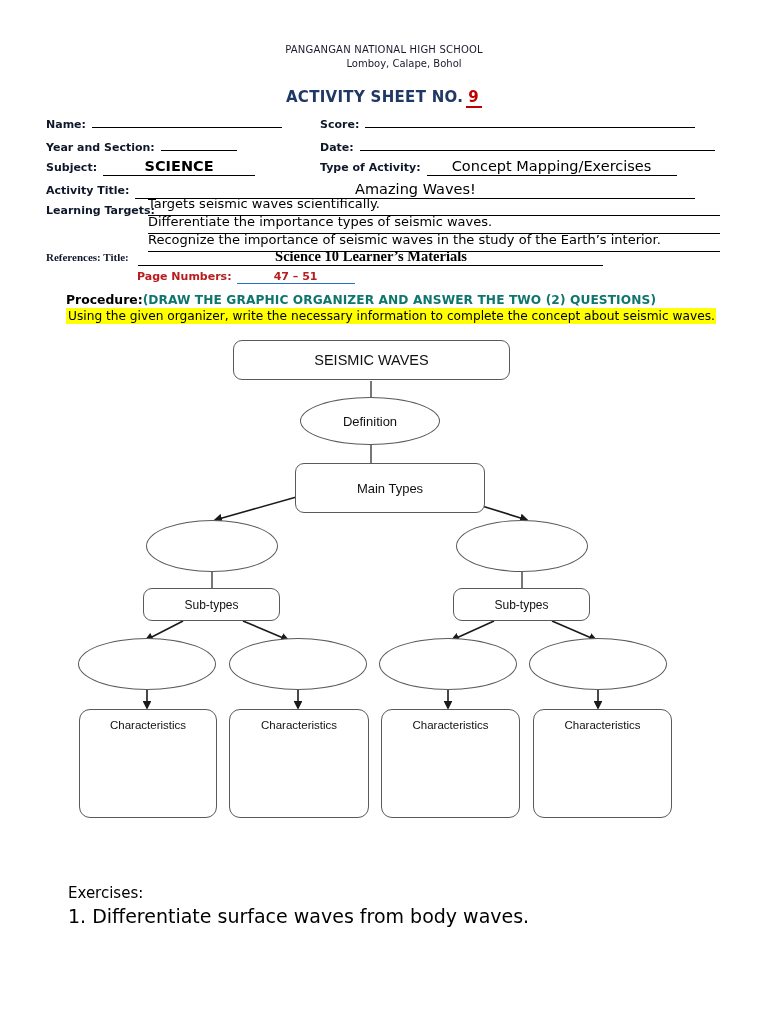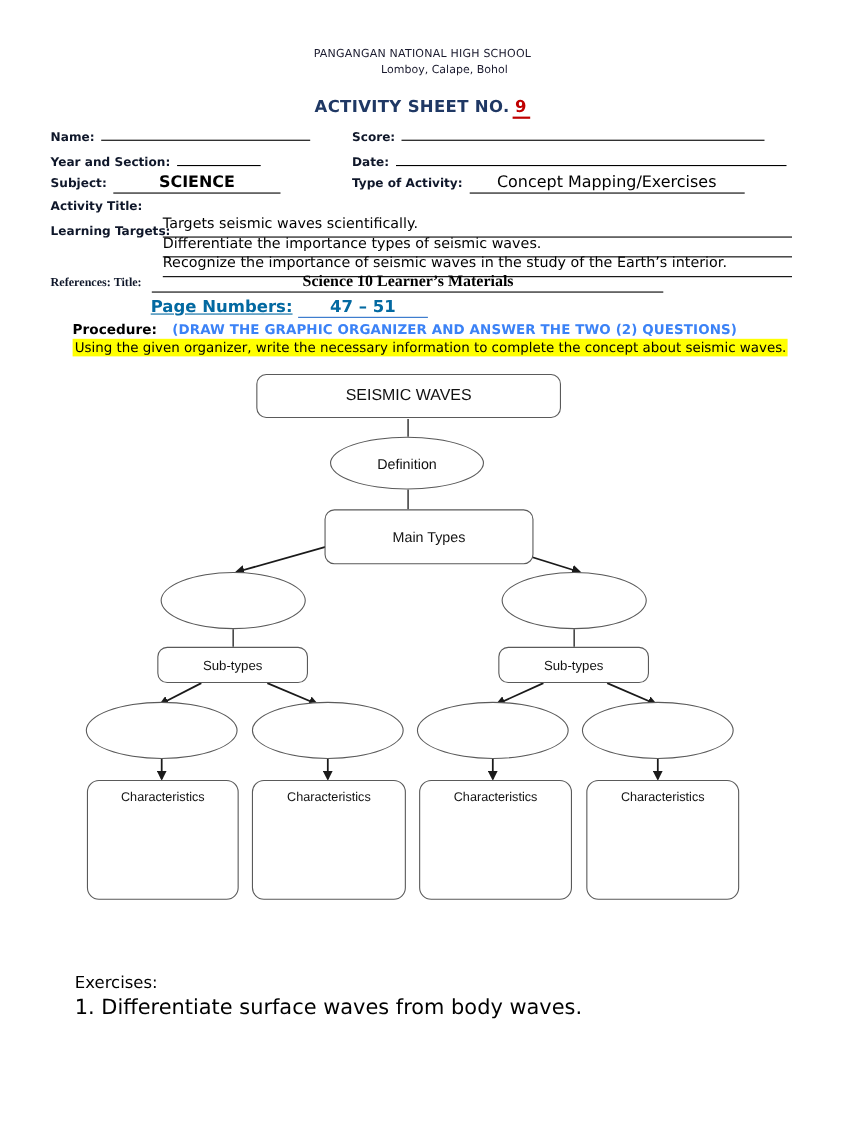--- a/index.html
+++ b/index.html
@@ -122,25 +122,24 @@
     font-size: 13px;
     height: 19px;
     white-space: nowrap;
     color: #000;
   }
 
   .pagenum {
     position: absolute;
     left: 137px;
     top: 270px;
-    font-size: 15px;
-    font-weight: bold;
-    color: #0369a1;
-    white-space: nowrap;
-    text-decoration: underline;
+    font-size: 11px;
+    font-weight: bold;
+    color: #b91c1c;
+    white-space: nowrap;
   }
   .pagenum .pn-val {
     display: inline-block;
     border-bottom: 1.6px solid #2a6fc9;
     min-width: 118px;
     text-align: center;
     margin-left: 5px;
   }
 
   .proc {
@@ -149,24 +148,24 @@
     top: 292px;
     font-size: 12.2px;
     white-space: nowrap;
   }
   .proc .proc-lbl {
     font-weight: bold;
     color: #000;
     font-size: 12.4px;
   }
   .proc .proc-caps {
-    color: #3b82f6;
+    color: #0f766e;
     font-weight: bold;
     letter-spacing: 0.1px;
-    margin-left: 14px;
+    margin-left: 0;
   }
   .proc-hl {
     position: absolute;
     left: 66px;
     top: 308px;
     font-size: 12.2px;
     background: #ffff00;
     color: #000;
     padding: 1px 1px 1px 2px;
     white-space: nowrap;
@@ -284,20 +283,21 @@
       </div>
       <div class="cellR">
         <span class="lbl">Type of Activity:</span>
         <span class="filled filled-n" style="width:250px">Concept Mapping/Exercises</span>
       </div>
     </div>
 
     <div class="frow">
       <div class="cellL">
         <span class="lbl">Activity Title:</span>
+        <span class="filled filled-n" style="width:560px">Amazing Waves!</span>
       </div>
     </div>
 
     <div class="frow">
       <div class="cellL">
         <span class="lbl">Learning Targets:</span>
       </div>
     </div>
   </div>
 

